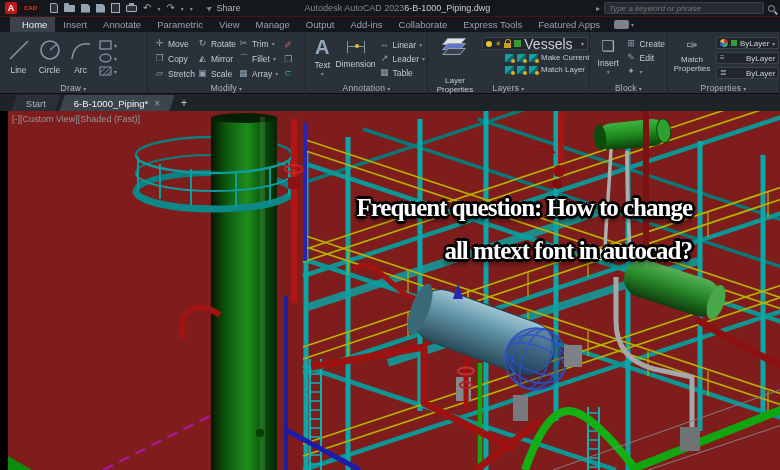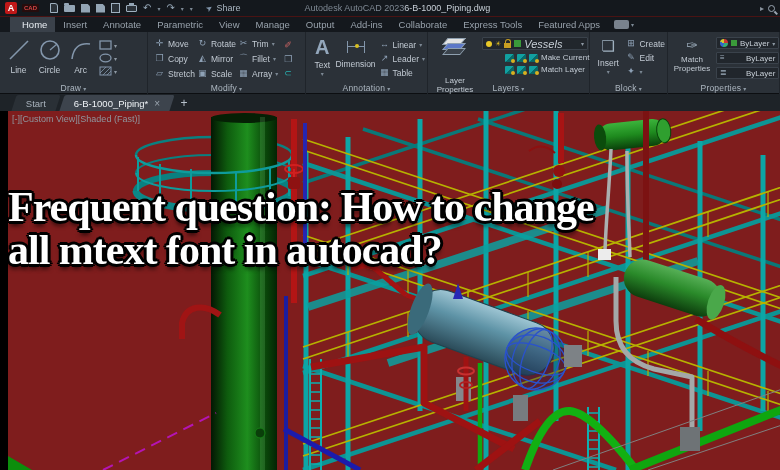--- a/index.html
+++ b/index.html
@@ -109,21 +109,21 @@
   .lay-right { display:flex; flex-direction:column; gap:3px; flex:1; padding-top:1px; }
   .layer-dd {
     height:13px; background:#21262c; border:1px solid #3a424b; border-radius:1px;
     display:flex; align-items:center; gap:3px; padding:0 3px; width:106px;
   }
   .i-bulb { width:6px; height:6px; border-radius:50%; background:#e8c828; }
   .g-sun { color:#d8b820; font-size:7px; line-height:7px; }
   .i-lock { width:7px; height:5px; background:#c89e22; position:relative; margin-top:3px; }
   .i-lock::before { content:''; position:absolute; top:-4px; left:1px; width:4px; height:4px; border:1px solid #c89e22; border-bottom:none; border-radius:3px 3px 0 0; }
   .i-swatch { width:7px; height:7px; background:#3a9a3a; }
-  .dd-val { font-size:11px; color:#c9d1d9; flex:1;font-style:italic; }
+  .dd-val { font-size:14px; color:#c9d1d9; flex:1; }
   .dd-car { font-size:6px; color:#8d98a3; }
   .lay-row { display:flex; align-items:center; gap:3px;padding-left:23px; }
   .mini-cube { width:9px; height:8px; background:linear-gradient(135deg,#11a0a0 50%,#0a6868 50%); border-radius:1px; position:relative; }
   .mini-cube::after { content:''; position:absolute; right:-1px; bottom:-1px; width:4px; height:4px; border-radius:50%; background:#d8b020; }
   .lay-row .m-lbl { font-size:8px; }
 
   .p-block { width:78px; display:flex; padding:4px 2px 0 5px; gap:4px; }
   .b-right { display:flex; flex-direction:column; gap:3px; padding-top:2px; }
 
   .p-props { width:112px; display:flex; padding:4px 2px 0 4px; gap:4px; }
@@ -148,23 +148,23 @@
   .ftab.active { background:#3d444d; color:#eef2f6; }
   .ftab .x { color:#9aa4ae; font-size:10px; }
   .ftab-plus { color:#b8c2cc; font-size:12px; margin-left:4px; transform:translateY(-1px); }
 
   
   .viewport { position:absolute; left:8px; top:111px; width:780px; height:359px; background:#7f1d1d; overflow:hidden; }
   .vp-label { position:absolute; left:4px; top:3px; font-size:9px; color:#8f969e; z-index:3; }
   .scene { position:absolute; left:0; top:0; width:780px; height:359px; z-index:1; }
 
   .overlay-text {
-    position:absolute; left:0; width:684px; top:75px; z-index:4; text-align:left;
+    position:absolute; left:0; width:684px; top:75px; z-index:4; text-align:right;
     font-family:"Liberation Serif", serif; font-weight:bold; color:#ffffff;
-    font-size:42px; line-height:43px; letter-spacing:-1px;
+    font-size:25px; line-height:43px; letter-spacing:-1px;
     text-shadow:
       3px 0 0 #000, -3px 0 0 #000, 0 3px 0 #000, 0 -3px 0 #000,
       2px 2px 0 #000, -2px 2px 0 #000, 2px -2px 0 #000, -2px -2px 0 #000,
       0 5px 4px rgba(0,0,0,.65);
   }
 </style>
 </head>
 <body>
 
 <div class="app">
@@ -188,20 +188,21 @@
     <span class="share">
       <span class="plane">➤</span>
       <span class="lbl">Share</span>
     </span>
     <span class="title-center">
       <span class="app-title">Autodesk AutoCAD 2023</span>
       <span class="doc-title">6-B-1000_Piping.dwg</span>
     </span>
     <span class="search-zone">
       <span class="arrow-r">▸</span>
+      <input class="search-input" placeholder="Type a keyword or phrase" style="">
       <span class="i-search"></span>
     </span>
   </div>
 
   <div class="tabrow">
     <span class="rtab active">Home</span>
     <span class="rtab">Insert</span>
     <span class="rtab">Annotate</span>
     <span class="rtab">Parametric</span>
     <span class="rtab">View</span>

